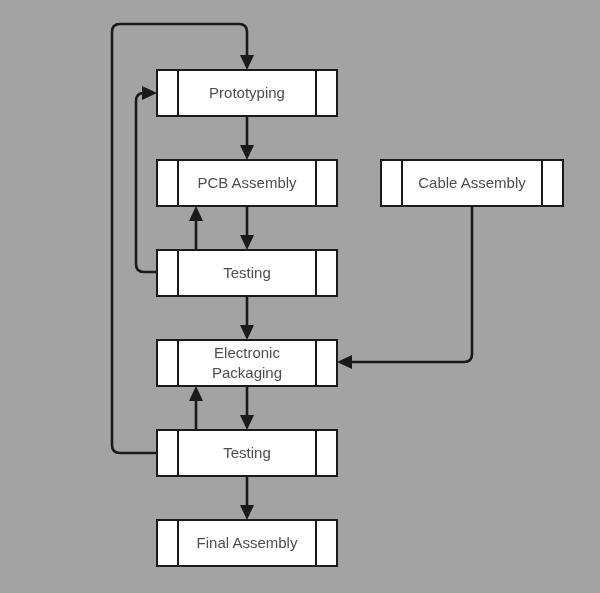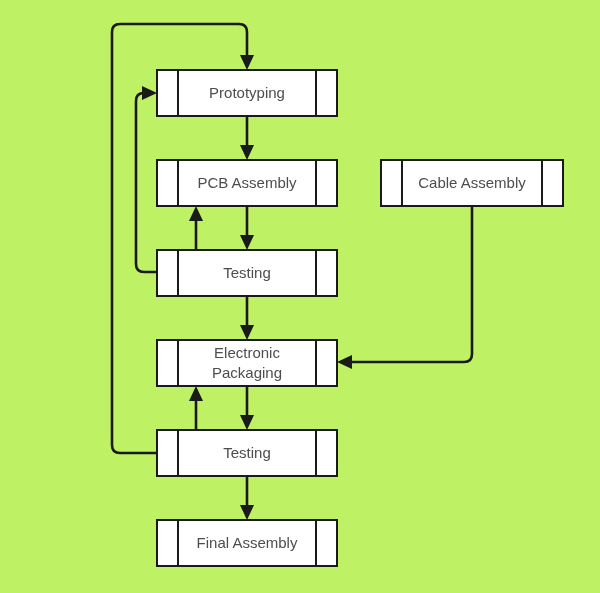--- a/index.html
+++ b/index.html
@@ -10,21 +10,21 @@
   body {
     width: 600px;
     height: 593px;
     font-family: "Liberation Sans", sans-serif;
     overflow: hidden;
   }
   #diagram-root {
     position: relative;
     width: 600px;
     height: 593px;
-    background: #bef264;
+    background: #a3a3a3;
   }
   #flow-svg {
     position: absolute;
     left: 0;
     top: 0;
     width: 600px;
     height: 593px;
     display: block;
   }
   .node-box-rect {

